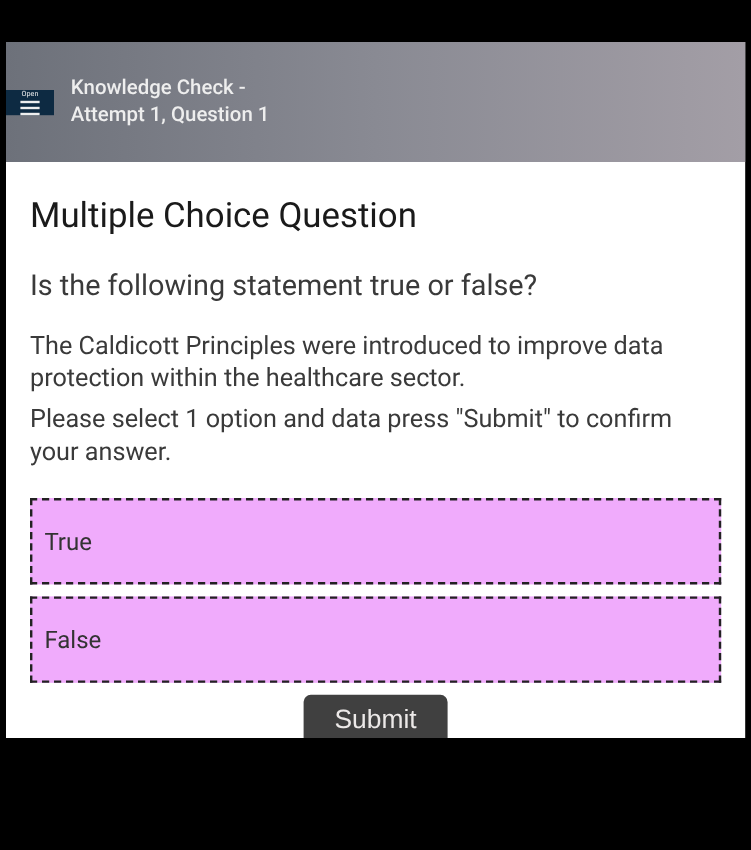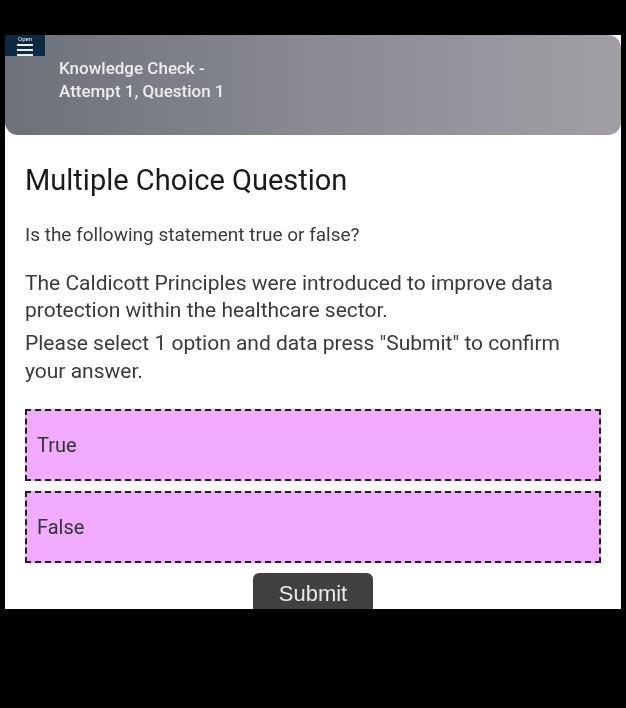--- a/index.html
+++ b/index.html
@@ -14,24 +14,23 @@
       position: absolute;
       top: 35px;
       left: 5px;
       right: 5px;
       background: #fff;
       display: flex;
       flex-direction: column;
     }
     .header {
       display: flex;
-      align-items: flex-start;
+      align-items: center;
       background: linear-gradient(90deg, #6d717a 0%, #898a93 50%, #a39ea6 100%);
       min-height: 100px;
-      border-radius: 13px;
     }
     .menu-strip {
       width: 40px;
       background: #0d2a42;
       display: flex;
       align-items: center;
       justify-content: center;
       flex-direction: column;
     }
     .menu-label {
@@ -59,21 +58,21 @@
     .content {
       padding: 28px 20px 0 20px;
     }
     .title {
       font-size: 29px;
       font-weight: 400;
       color: #1a1a1a;
       margin-bottom: 26px;
     }
     .prompt {
-      font-size: 19px;
+      font-size: 24px;
       color: #3a3a3a;
       margin-bottom: 22px;
       line-height: 1.3;
       font-weight: 400;
     }
     .statement {
       font-size: 21px;
       color: #3a3a3a;
       margin-bottom: 6px;
       line-height: 1.3;

